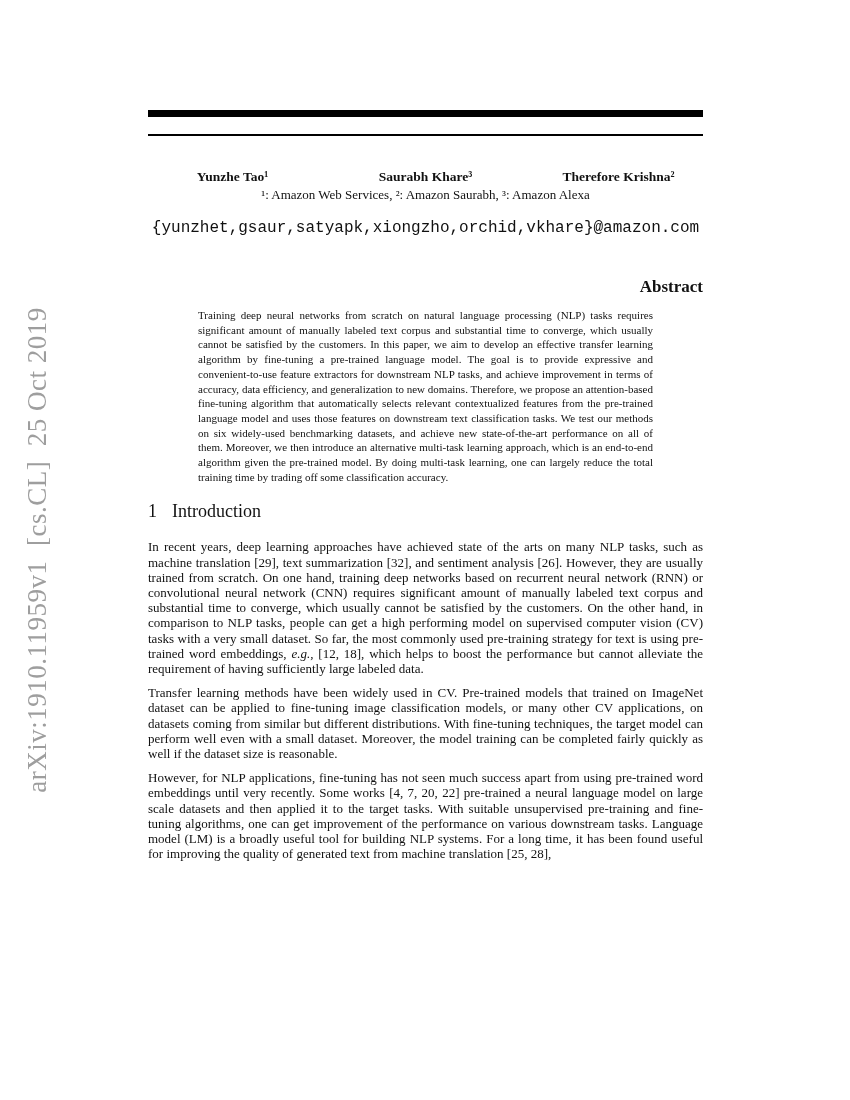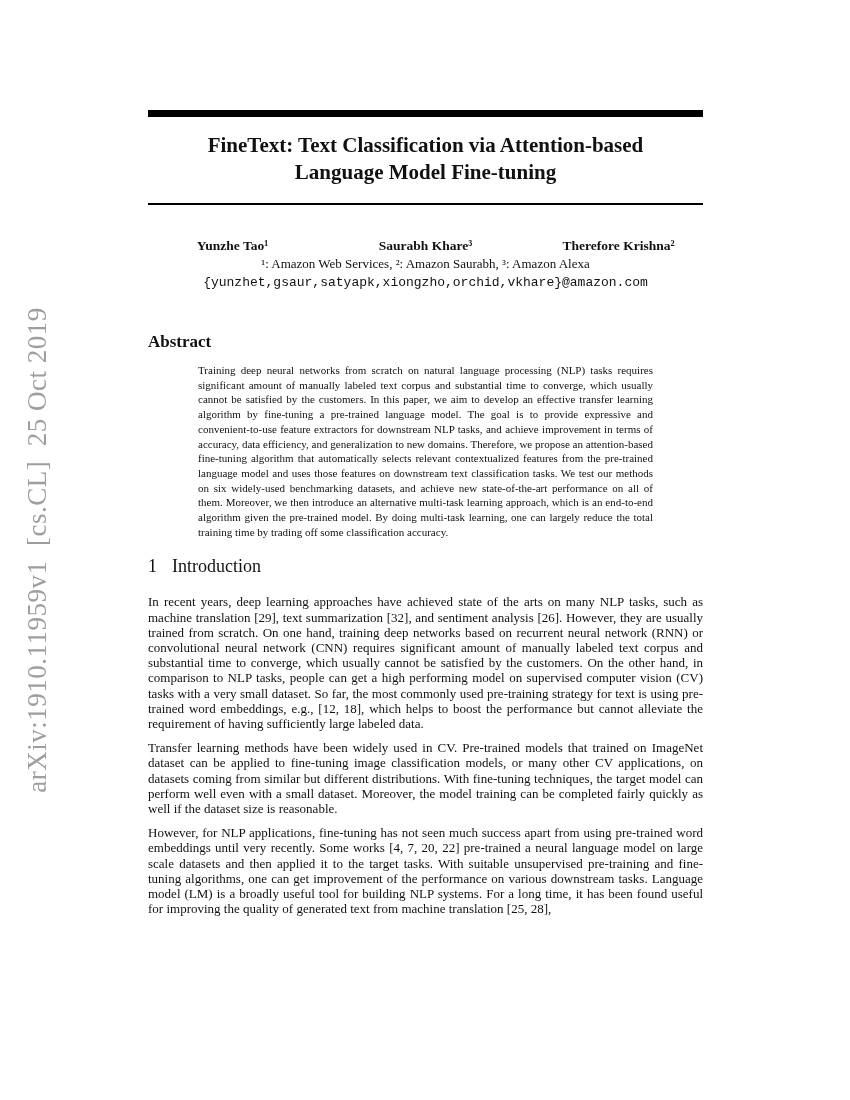--- a/index.html
+++ b/index.html
@@ -62,29 +62,29 @@
     font-size: 13.5px;
     line-height: 17px;
   }
   .affiliations-line {
     margin-top: 1px;
     text-align: center;
     font-size: 13px;
     line-height: 17px;
   }
   .email-line {
-    margin-top: 3px;
+    margin-top: 17px;
     text-align: center;
     font-family: "Liberation Mono", monospace;
-    font-size: 13px;
+    font-size: 16px;
     line-height: 16px;
   }
   .abstract-heading {
     margin-top: 40px;
-    text-align: left;
+    text-align: right;
     font-weight: bold;
     font-size: 17px;
     line-height: 21px;
   }
   .abstract-body {
     margin: 11px 50px 0 50px;
     text-align: justify;
     font-size: 11px;
     line-height: 14.7px;
   }
@@ -101,38 +101,35 @@
   .para {
     margin: 9px 0 0 0;
     text-align: justify;
     font-size: 13px;
     line-height: 15.2px;
   }
   .para.first {
     margin-top: 17px;
   }
   .para .latin-em {
+    font-style: italic;
     margin-top: 38px;
   }
 </style>
 </head>
 <body>
 
 <div class="page">
 
   <div class="arxiv-watermark">arXiv:1910.11959v1  [cs.CL]  25 Oct 2019</div>
 
   <div class="content">
 
     <div class="top-bar"></div>
 
-    <div class="paper-title">
-      <div>FineText: Text Classification via Attention-based</div>
-      <div>Language Model Fine-tuning</div>
-    </div>
 
     <div class="title-rule"></div>
 
     <div class="authors-grid">
       <div class="author-name">Yunzhe Tao¹</div>
       <div class="author-name">Saurabh Khare³</div>
       <div class="author-name">Therefore Krishna²</div>
     </div>
 
     <div class="affiliations-line">¹: Amazon Web Services, ²: Amazon Saurabh, ³: Amazon Alexa</div>

